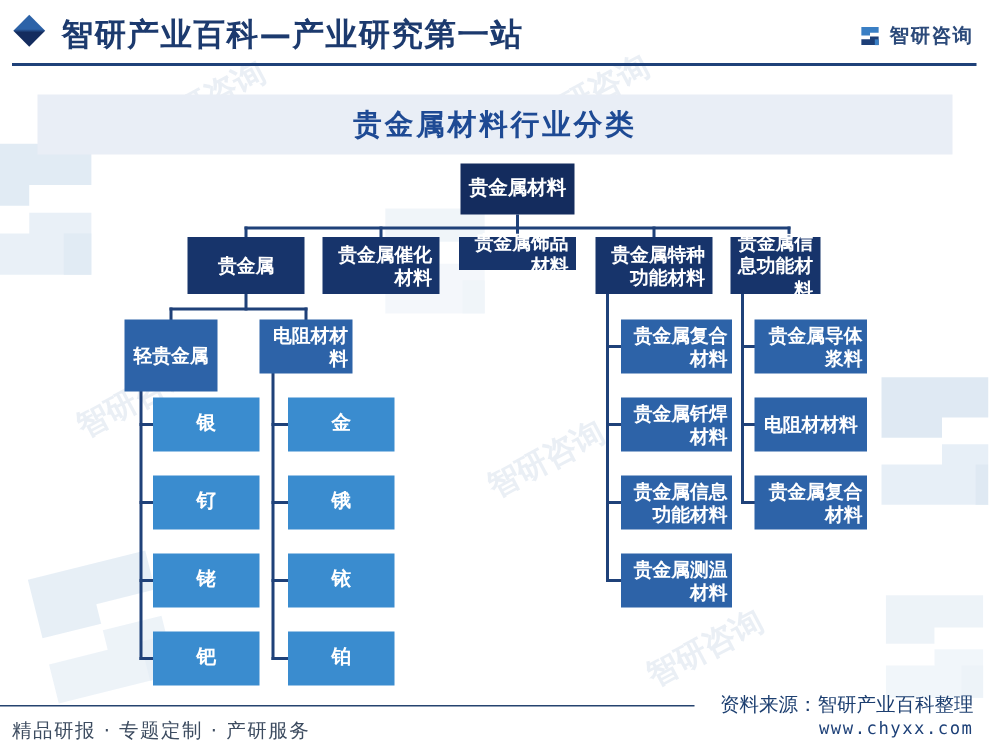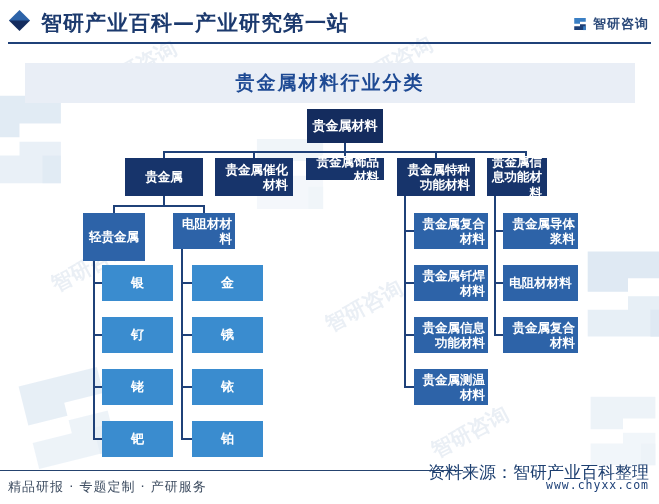--- a/index.html
+++ b/index.html
@@ -34,21 +34,21 @@
 
   .ln{position:absolute;background:var(--line,#1f4179);z-index:1;}
 
   
   .wm{position:absolute;z-index:0;pointer-events:none;}
   .wm-text{font-size:21px;font-weight:bold;color:rgba(90,130,180,0.13);
     transform:rotate(-28deg);white-space:nowrap;}
 
   
   .ft-rule{position:absolute;left:0;top:470px;width:463px;height:1px;background:#25436f;}
-  .ft-source{position:absolute;right:10px;top:461px;font-size:17px;color:#1d3f70;}
+  .ft-source{position:absolute;right:10px;top:461px;font-size:13px;color:#1d3f70;}
   .ft-site{position:absolute;right:10px;top:478px;font-size:11.5px;letter-spacing:1px;
     color:#1e4178;font-family:"DejaVu Sans Mono","Liberation Mono",monospace;text-decoration:none;}
   .ft-services{position:absolute;left:8px;top:478px;font-size:13px;color:#3d4c60;letter-spacing:1px;}
 </style>
 </head>
 <body>
 
 <div id="stage">
 
   <div class="wm" style="left:-38px;top:82px;width:115px;height:115px;opacity:.5">

